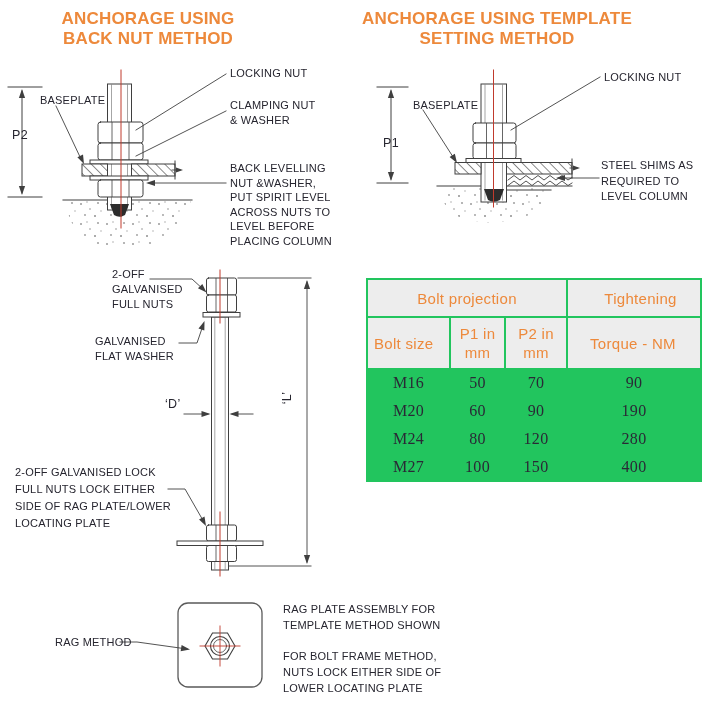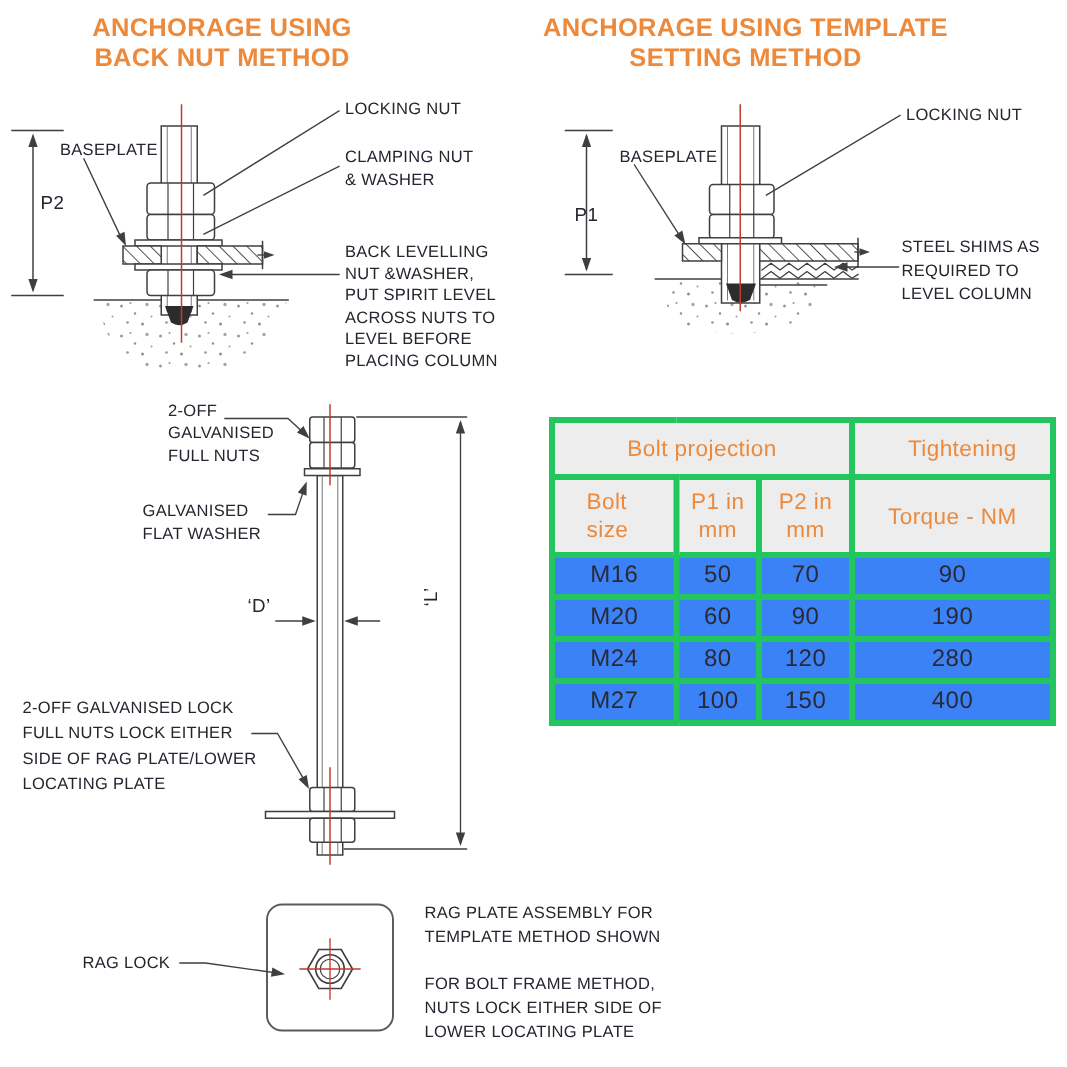--- a/index.html
+++ b/index.html
@@ -16,33 +16,33 @@
   .title {
     position:absolute; color:#ed893b; font-weight:bold; font-size:17px;
     line-height:19.5px; letter-spacing:0.2px; white-space:pre-line;
   }
   .dimlbl { position:absolute; color:#26252f; font-size:12.5px; letter-spacing:0.3px; }
   .rot { transform:rotate(-90deg); transform-origin:center; }
   .lh17 { line-height:17px; }
   .lh16 { line-height:16px; }
   table.spec { position:absolute; left:366px; top:278px; border-collapse:collapse; table-layout:fixed; }
   table.spec td {
-    border:4px solid #22c55e; text-align:center; vertical-align:middle;
+    border:2px solid #22c55e; text-align:center; vertical-align:middle;
     font-size:16px; color:#2a2936; letter-spacing:0.3px;
   }
   table.spec tr.gh td {
     height:38px; background:#ededed; color:#ed893b; font-size:15px; font-weight:normal;
     border-bottom-style:dashed;
   }
   table.spec tr.ch td {
     height:52px; background:#ededed; color:#ed893b; font-size:15px;
     border-bottom-style:dashed; white-space:pre-line; line-height:19px;
   }
-  table.spec tr.dr td { height:28px; background:#3b82f6; }
-  table.spec td.alignL { text-align:left; padding-left:21px; }
+  table.spec tr.dr td { height:28px; background:#22c55e;font-family:Liberation Serif, serif; }
+  table.spec td.alignL { text-align:left; padding-left:6px; }
   table.spec td.alignL2 { text-align:left; padding-left:22px; }
   table.spec tr.gh td.g1 { text-align:center; padding-left:13px; }
 </style>
 </head>
 <body>
 
 <svg class="linework" width="711" height="711" viewBox="0 0 711 711" aria-hidden="true">
   <defs>
     <pattern id="hatch" width="6.5" height="6.5" patternUnits="userSpaceOnUse" patternTransform="rotate(-45)">
       <rect width="6.5" height="6.5" fill="#ffffff"></rect>
@@ -205,21 +205,21 @@
     <polyline points="120,642 137,642 187,649" fill="none" stroke="#3f3f3f" stroke-width="0.9"></polyline>
     <use href="#ah" transform="translate(190,649.5) rotate(9)"></use>
   </g>
 </svg>
 
 <div class="title" style="left:28px; top:9px; width:240px; text-align:center;">ANCHORAGE USING
 BACK NUT METHOD</div>
 <div class="title" style="left:352px; top:9px; width:290px; text-align:center;">ANCHORAGE USING TEMPLATE
 SETTING METHOD</div>
 
-<div class="dimlbl" style="left:12px; top:128px;margin-left:15px;">P2</div>
+<div class="dimlbl" style="left:12px; top:128px;">P2</div>
 <div class="lbl" style="left:40px; top:93px;">BASEPLATE</div>
 <div class="lbl" style="left:230px; top:66px;">LOCKING NUT</div>
 <div class="lbl" style="left:230px; top:98px;">CLAMPING NUT
 &amp; WASHER</div>
 <div class="lbl" style="left:230px; top:161px;">BACK LEVELLING
 NUT &amp;WASHER,
 PUT SPIRIT LEVEL
 ACROSS NUTS TO
 LEVEL BEFORE
 PLACING COLUMN</div>
@@ -236,21 +236,21 @@
 FULL NUTS</div>
 <div class="lbl" style="left:95px; top:334px; line-height:15px;">GALVANISED
 FLAT WASHER</div>
 <div class="dimlbl" style="left:165px; top:397px;">‘D’</div>
 <div class="dimlbl rot" style="left:275px; top:391px; width:24px; text-align:center;">‘L’</div>
 <div class="lbl lh17" style="left:15px; top:464px;">2-OFF GALVANISED LOCK
 FULL NUTS LOCK EITHER
 SIDE OF RAG PLATE/LOWER
 LOCATING PLATE</div>
 
-<div class="lbl" style="left:55px; top:635px;">RAG LOCK</div>
+<div class="lbl" style="left:55px; top:635px;">RAG METHOD</div>
 <div class="lbl lh16" style="left:283px; top:601px;">RAG PLATE ASSEMBLY FOR
 TEMPLATE METHOD SHOWN</div>
 <div class="lbl lh16" style="left:283px; top:648px;">FOR BOLT FRAME METHOD,
 NUTS LOCK EITHER SIDE OF
 LOWER LOCATING PLATE</div>
 
 <table class="spec">
   <colgroup>
     <col style="width:83px">
       <col style="width:55px">

